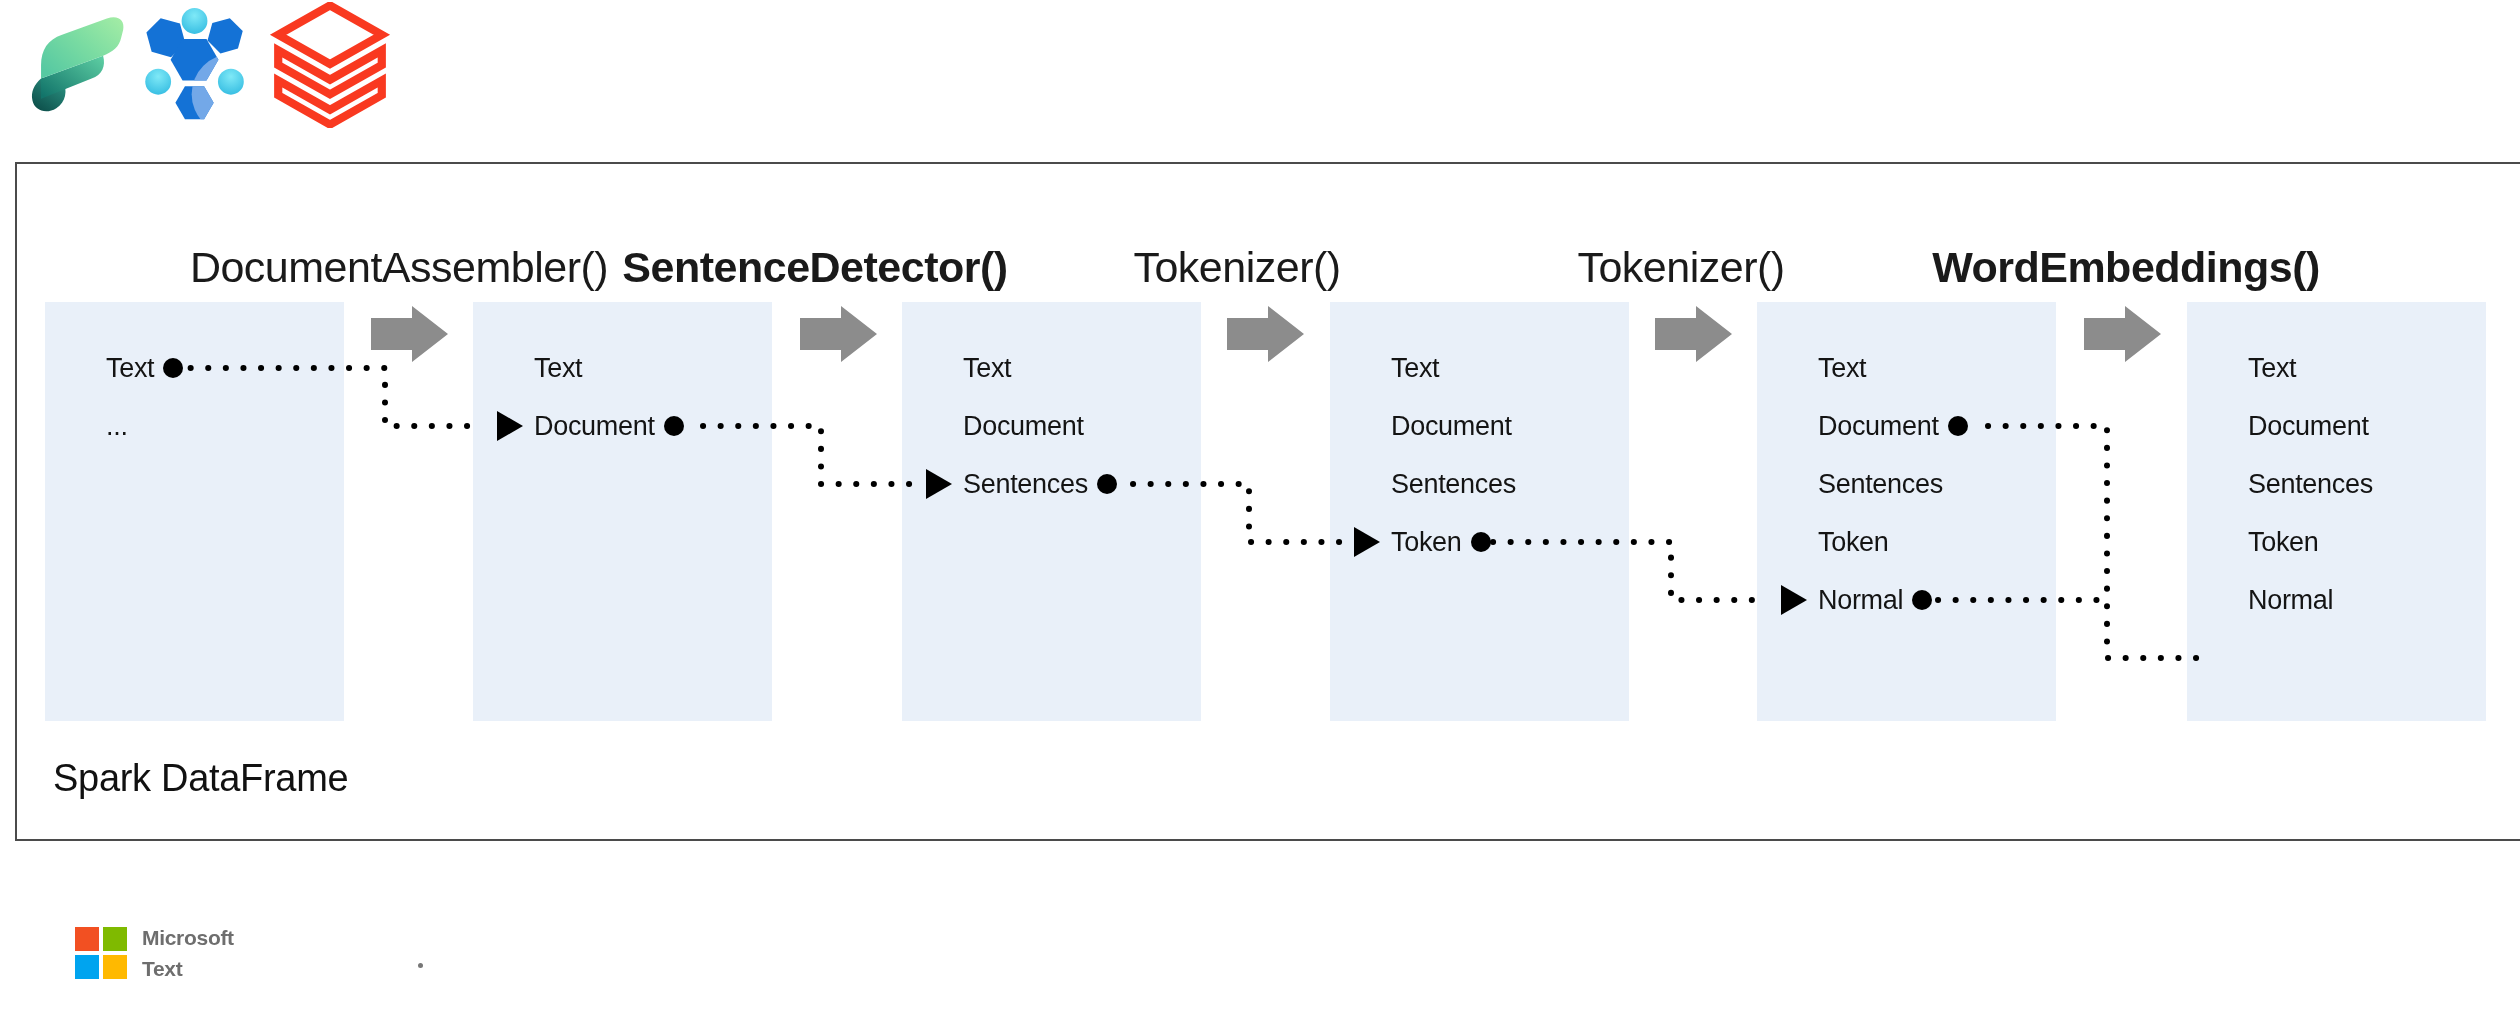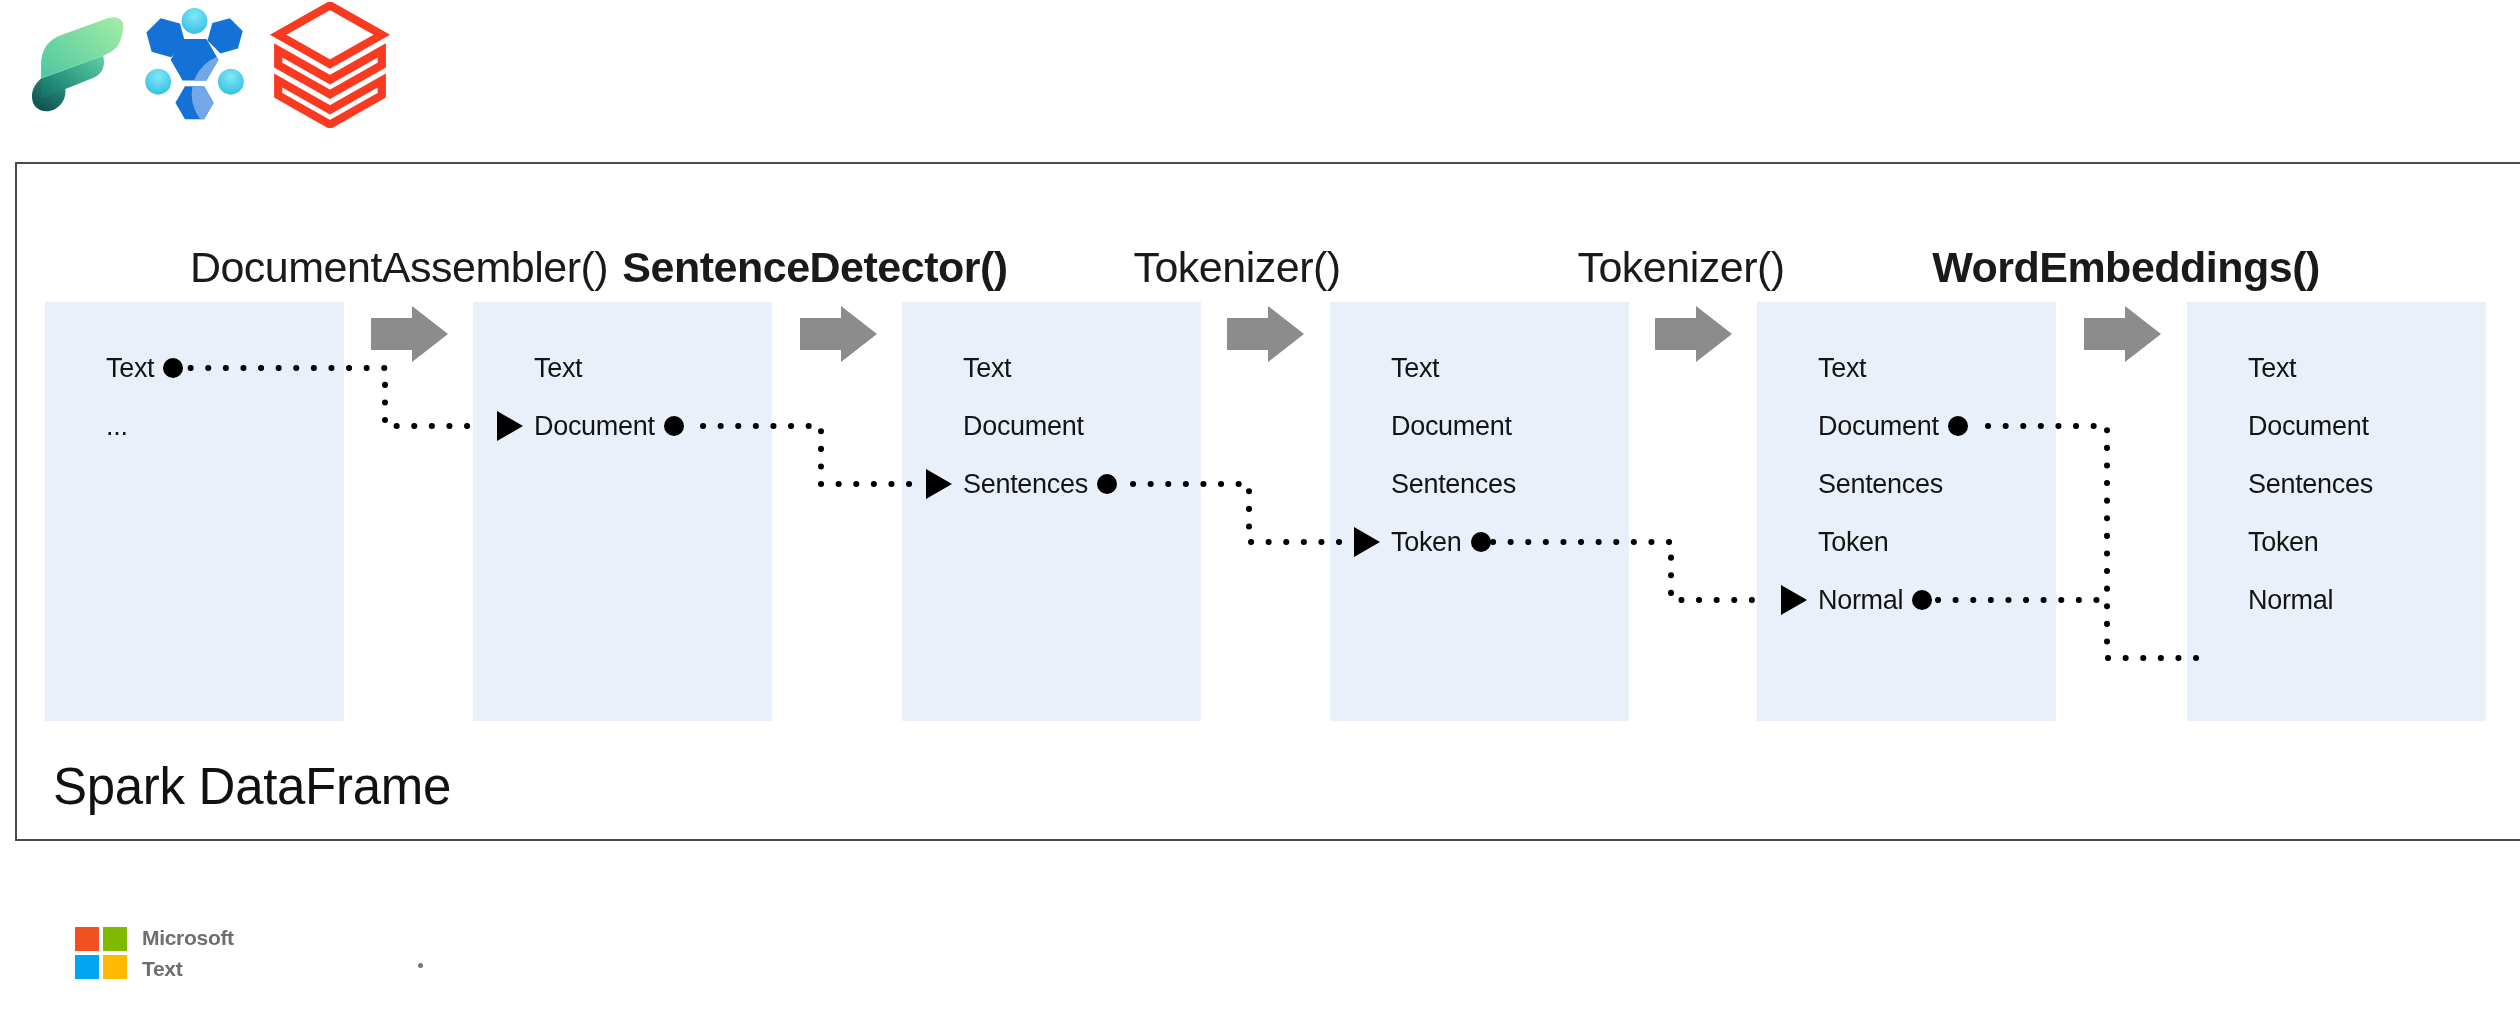--- a/index.html
+++ b/index.html
@@ -12,21 +12,21 @@
          color:var(--label-ink,#1A1A1A);white-space:nowrap;letter-spacing:-0.5px;}
   .df-box{position:absolute;top:302px;width:299px;height:419px;background:var(--box-fill,#E9F0F9);}
   .df-row{position:absolute;left:11px;width:100%;height:58px;display:flex;align-items:center;
          padding-left:50px;box-sizing:border-box;font-size:27px;color:#141414;letter-spacing:-0.3px;}
   .tri{position:absolute;left:13px;top:50%;transform:translateY(-50%);width:0;height:0;
          border-top:15px solid transparent;border-bottom:15px solid transparent;
          border-left:26px solid var(--connector-ink,#000);}
   .dot{display:inline-block;width:20px;height:20px;border-radius:50%;
          background:var(--connector-ink,#000);margin-left:9px;flex:0 0 auto;}
   .overlay{position:absolute;left:0;top:0;pointer-events:none;}
-  .panel-label{position:absolute;left:40px;top:757px;font-size:51px;color:#111;letter-spacing:-0.3px;}
+  .panel-label{position:absolute;left:40px;top:757px;font-size:38px;color:#111;letter-spacing:-0.3px;}
   .azure{position:absolute;left:62px;top:922px;display:flex;align-items:center;}
   .ms-grid{display:grid;grid-template-columns:24px 24px;grid-template-rows:24px 24px;gap:4px;}
   .az-text{margin-left:15px;font-size:21px;line-height:31px;font-weight:600;
          color:var(--azure-gray,#6E6E6E);letter-spacing:-0.3px;}
   .stray{position:absolute;left:405px;top:963px;width:5px;height:5px;border-radius:50%;background:#777;}
 </style>
 </head>
 <body>
 
 <div class="canvas">

